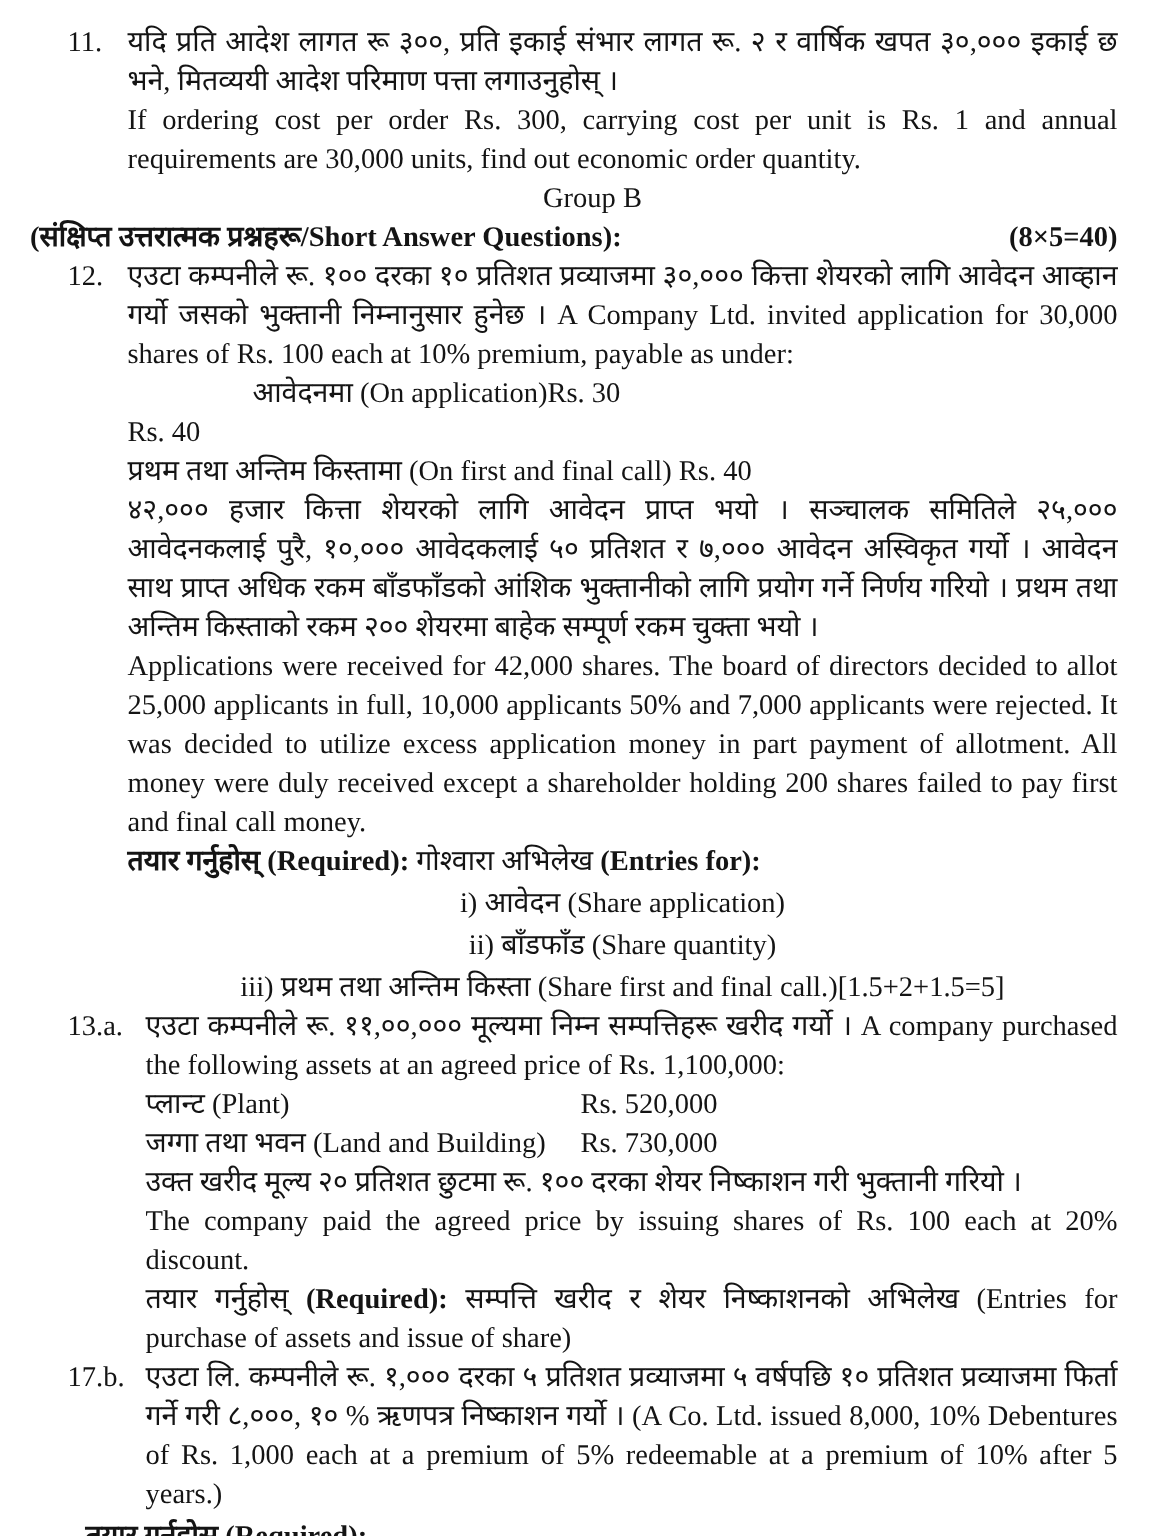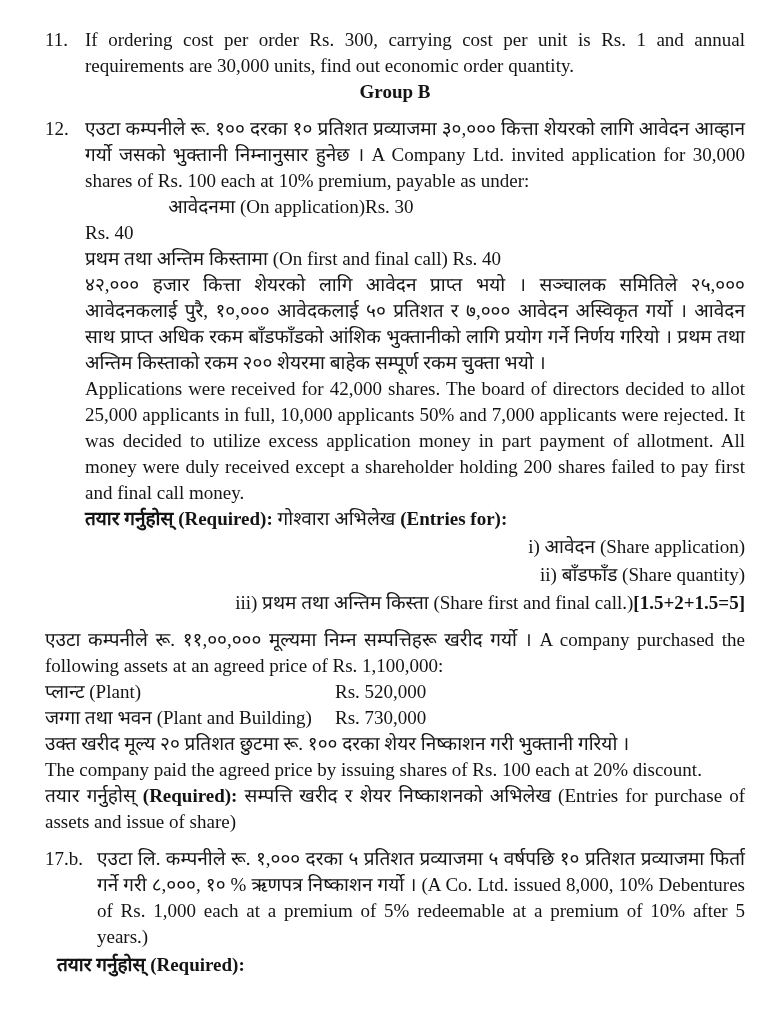--- a/index.html
+++ b/index.html
@@ -2,51 +2,56 @@
 <html><head>
 <meta charset="utf-8">
 <style>
   html,body{margin:0;padding:0;}
   body{
     width:771px;height:1024px;background:#ffffff;color:#141414;
     font-family:"Liberation Serif","DejaVu Serif",serif;
     font-size:19px;line-height:26px;overflow:hidden;
   }
   .doc{padding:16px 26px 0 45px;}
-  .q{display:flex;margin-top:11px;}
+  .q{display:flex;}
   .qnum{flex:0 0 40px;}
   .qnum.bold{font-weight:normal;}
   .qnum.wide{flex:0 0 52px;}
   .qbody{flex:1;text-align:justify;}
   .para{text-align:justify;}
-  .group-title{text-align:center;font-weight:bold;}
+  .group-title{text-align:center;font-weight:normal;}
   .subtitle{display:flex;justify-content:space-between;font-weight:bold;margin-left:-25px;}
   .payrow{display:flex;text-align:right;}
   .payrow .plbl{flex:0 0 280px;}
   .assetrow{display:flex;text-align:left;}
   .assetrow .albl{flex:0 0 290px;}
   .fullline{text-align:left;}
   .b{font-weight:bold;}
-  .item-row{display:flex;justify-content:flex-end;text-align:left;margin-top:2px;}
-  .marks{font-weight:bold;white-space:nowrap;}
+  .item-row{display:flex;justify-content:center;text-align:left;margin-top:2px;}
+  .marks{font-weight:normal;white-space:nowrap;}
   .final-req{margin-left:12px;font-weight:bold;margin-top:2px;}
 </style>
 </head>
 <body>
 
 <div class="doc">
 
   <div class="q">
     <div class="qnum">11.</div>
     <div class="qbody">
+      <div class="para">यदि प्रति आदेश लागत रू ३००, प्रति इकाई संभार लागत रू. २ र वार्षिक खपत ३०,००० इकाई छ भने, मितव्ययी आदेश परिमाण पत्ता लगाउनुहोस् ।</div>
       <div class="para">If ordering cost per order Rs. 300, carrying cost per unit is Rs. 1 and annual requirements are 30,000 units, find out economic order quantity.</div>
     </div>
   </div>
 
   <div class="group-title">Group B</div>
+  <div class="subtitle">
+    <span>(संक्षिप्त उत्तरात्मक प्रश्नहरू/Short Answer Questions):</span>
+    <span>(8×5=40)</span>
+  </div>
 
   <div class="q">
     <div class="qnum bold">12.</div>
     <div class="qbody">
       <div class="para">
         <span>एउटा कम्पनीले रू. १०० दरका १० प्रतिशत प्रव्याजमा ३०,००० कित्ता शेयरको लागि आवेदन आव्हान गर्यो जसको भुक्तानी निम्नानुसार हुनेछ ।</span>
         <span> </span>
         <span>A Company Ltd. invited application for 30,000 shares of Rs. 100 each at 10% premium, payable as under:</span>
       </div>
       <div class="payrow">
@@ -71,32 +76,33 @@
         <span class="marks"></span>
       </div>
       <div class="item-row">
         <span>iii) प्रथम तथा अन्तिम किस्ता (Share first and final call.)</span>
         <span class="marks">[1.5+2+1.5=5]</span>
       </div>
     </div>
   </div>
 
   <div class="q">
+    <div class="qnum wide">13.a.</div>
     <div class="qbody">
       <div class="para">
         <span>एउटा कम्पनीले रू. ११,००,००० मूल्यमा निम्न सम्पत्तिहरू खरीद गर्यो ।</span>
         <span> </span>
         <span>A company purchased the following assets at an agreed price of Rs. 1,100,000:</span>
       </div>
       <div class="assetrow">
         <span class="albl">प्लान्ट  (Plant)</span>
         <span>Rs. 520,000</span>
       </div>
       <div class="assetrow">
-        <span class="albl">जग्गा तथा भवन (Plant and Building)</span>
+        <span class="albl">जग्गा तथा भवन (Land and Building)</span>
         <span>Rs. 730,000</span>
       </div>
       <div class="para">उक्त खरीद मूल्य २० प्रतिशत छुटमा रू. १०० दरका शेयर निष्काशन गरी भुक्तानी गरियो ।</div>
       <div class="para">The company paid the agreed price by issuing shares of Rs. 100 each at 20% discount.</div>
       <div class="para">
         <span>तयार गर्नुहोस् </span><span class="b">(Required):</span><span> सम्पत्ति खरीद र शेयर निष्काशनको अभिलेख (Entries for purchase of assets and issue of share)</span>
       </div>
     </div>
   </div>
 

